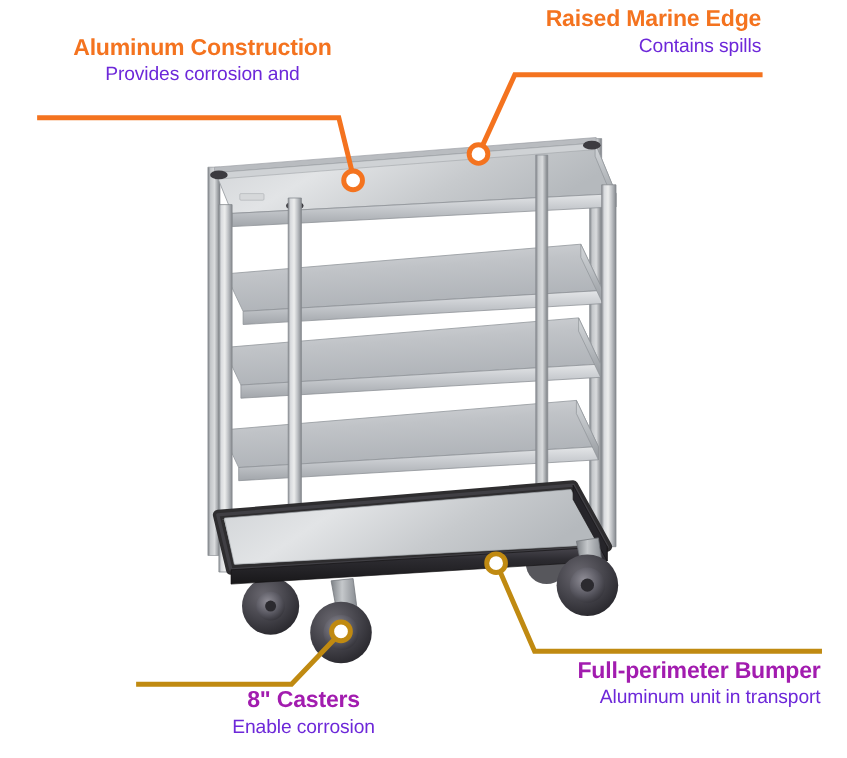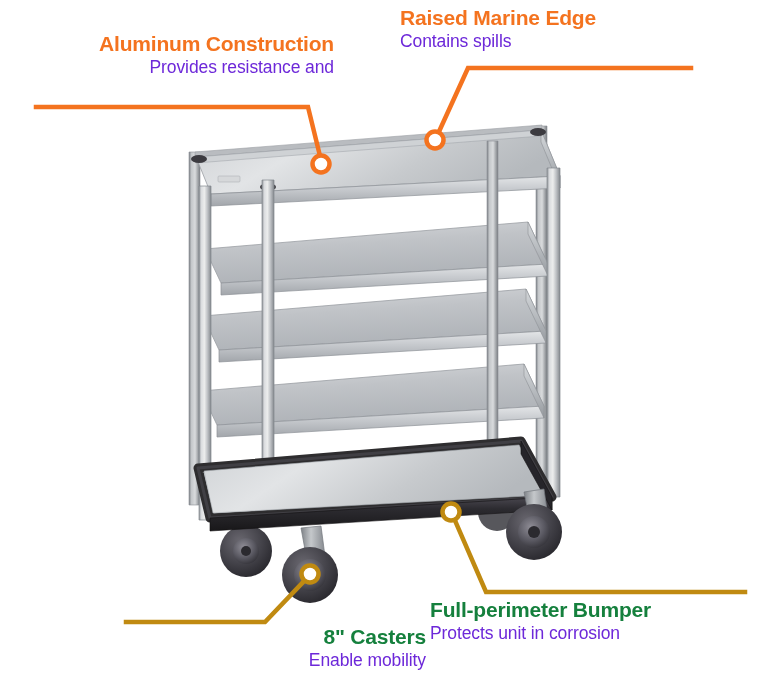--- a/index.html
+++ b/index.html
@@ -43,24 +43,24 @@
   }
   .callout .c-sub {
     font-size: 17.5px;
     font-weight: normal;
     color: #6d28d9;
     margin: 0;
     padding: 0;
     letter-spacing: -0.1px;
   }
   .callout.orange .c-title { color: #f4731f; }
-  .callout.gold   .c-title { color: #15803d; }
-
-  .callout.align-left  { text-align: right; }
-  .callout.align-right { }
+  .callout.gold   .c-title { color: #a21caf; }
+
+  .callout.align-left  { text-align: center; }
+  .callout.align-right { text-align: right; }
 
   
   #callout-aluminum      { left: 34px;  top: 32px;  width: 300px; }
   #callout-marine-edge   { left: 400px; top: 6px;   width: 292px; }
   #callout-casters       { left: 126px; top: 625px; width: 300px; }
   #callout-bumper        { left: 430px; top: 598px; width: 316px; }
 </style>
 </head>
 <body>
 
@@ -234,31 +234,31 @@
     <g>
       <circle cx="321" cy="164" r="8.5" fill="#ffffff" stroke="#f4731f" stroke-width="4.5"></circle>
       <circle cx="435" cy="140" r="8.5" fill="#ffffff" stroke="#f4731f" stroke-width="4.5"></circle>
       <circle cx="310" cy="574" r="8.5" fill="#ffffff" stroke="#c08a11" stroke-width="4.5"></circle>
       <circle cx="451" cy="512" r="8.5" fill="#ffffff" stroke="#c08a11" stroke-width="4.5"></circle>
     </g>
   </svg>
 
   <div class="callout orange align-left" id="callout-aluminum">
     <div class="c-title">Aluminum Construction</div>
-    <div class="c-sub">Provides resistance and</div>
+    <div class="c-sub">Provides corrosion and</div>
   </div>
 
   <div class="callout orange align-right" id="callout-marine-edge">
     <div class="c-title">Raised Marine Edge</div>
     <div class="c-sub">Contains spills</div>
   </div>
 
   <div class="callout gold align-left" id="callout-casters">
     <div class="c-title">8" Casters</div>
-    <div class="c-sub">Enable mobility</div>
+    <div class="c-sub">Enable corrosion</div>
   </div>
 
   <div class="callout gold align-right" id="callout-bumper">
     <div class="c-title">Full-perimeter Bumper</div>
-    <div class="c-sub">Protects unit in corrosion</div>
+    <div class="c-sub">Aluminum unit in transport</div>
   </div>
 
 </div>
 
 </body></html>

